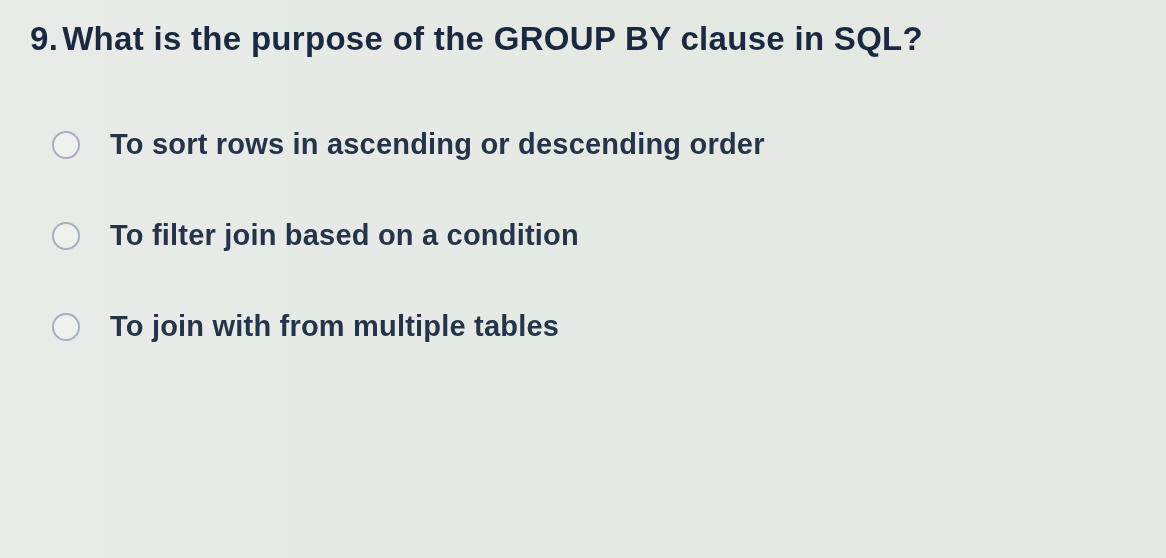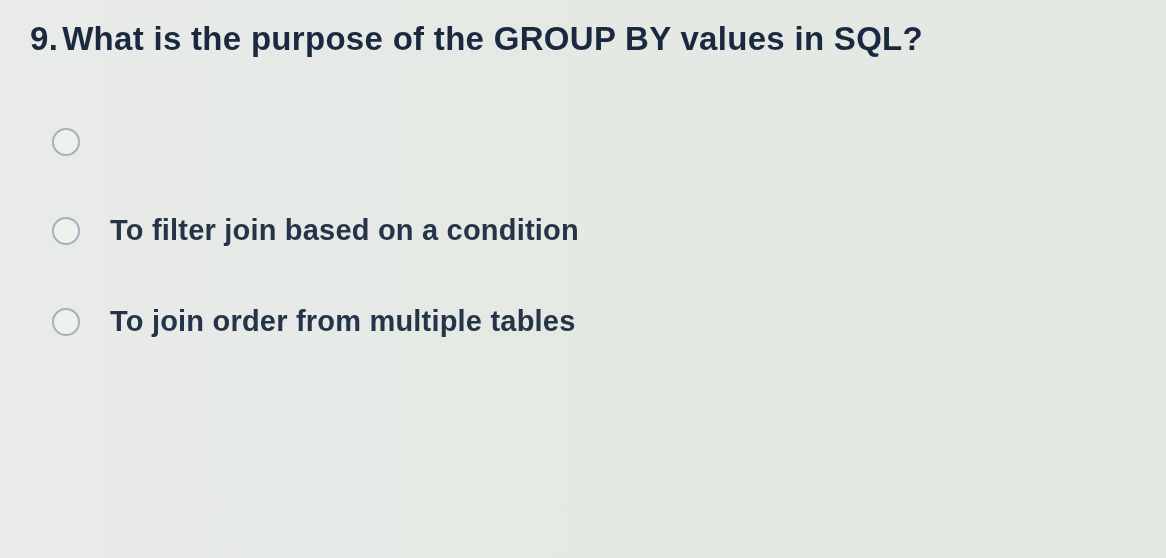--- a/index.html
+++ b/index.html
@@ -47,28 +47,29 @@
       font-size: 29px;
       font-weight: bold;
       color: #263449;
       letter-spacing: 0.2px;
     }
   </style>
 </head>
 <body>
 
 <div class="question-header">
-  <span class="question-number">9.</span><span>What is the purpose of the GROUP BY values in SQL?</span>
+  <span class="question-number">9.</span><span>What is the purpose of the GROUP BY clause in SQL?</span>
 </div>
 
 <div class="options-list">
   <div class="option-row">
     <div class="radio-circle"></div>
+    <div class="option-text">To sort rows in ascending or descending order</div>
   </div>
   <div class="option-row">
     <div class="radio-circle"></div>
     <div class="option-text">To filter join based on a condition</div>
   </div>
   <div class="option-row">
     <div class="radio-circle"></div>
-    <div class="option-text">To join order from multiple tables</div>
+    <div class="option-text">To join with from multiple tables</div>
   </div>
 </div>
 
 </body></html>

